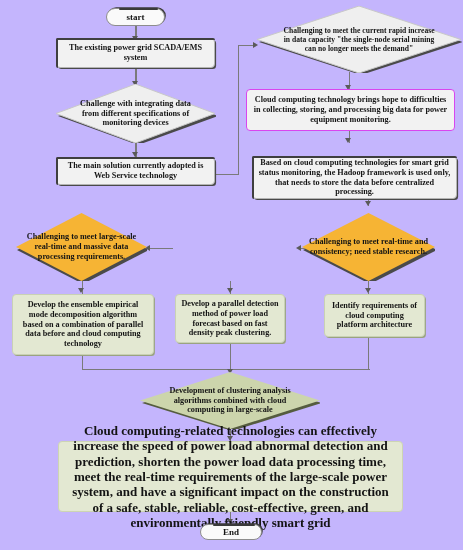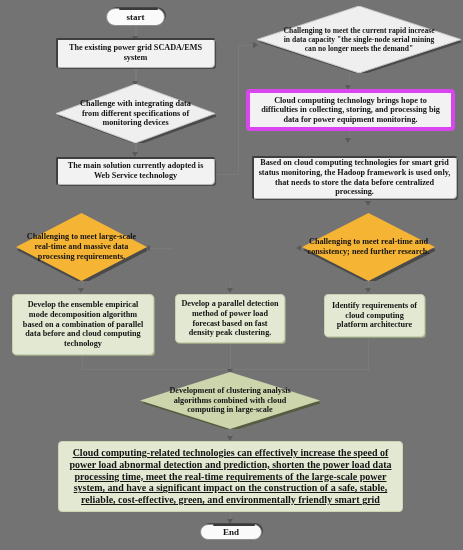--- a/index.html
+++ b/index.html
@@ -4,21 +4,21 @@
 <style>
   html,body{margin:0;padding:0;background:#ffffff;}
   body{
     font-family:"Liberation Serif", "DejaVu Serif", serif;
     -webkit-font-smoothing:antialiased;
   }
   #canvas{
     position:relative;
     width:463px;
     height:550px;
-    background:#737373;
+    background:#c4b5fd;
     overflow:hidden;
   }
   .node{
     position:absolute;
     box-sizing:border-box;
     display:flex;
     align-items:center;
     justify-content:center;
     text-align:center;
     font-weight:bold;
@@ -201,36 +201,36 @@
   </div>
 
   <div class="diamond" style="left:256px;top:6px;width:206px;height:67px;">
     <svg class="shape" viewBox="0 0 206 67" preserveAspectRatio="none">
       <polygon points="105,3 207,36 105,69 3,36" fill="#4a4a4a"></polygon>
       <polygon points="103,0 205,33.5 103,67 1,33.5" fill="#efefef" stroke="#c8c8c8" stroke-width="1"></polygon>
     </svg>
     <div class="label" style="font-size:7.6px;">Challenging to meet the current rapid increase in data capacity "the single-node serial mining can no longer meets the demand"</div>
   </div>
 
-  <div class="node rect grey" style="left:246px;top:89px;width:209px;height:42px;box-shadow:none;border:4px solid #d946ef;">
+  <div class="node rect grey" style="left:246px;top:89px;width:209px;height:42px;box-shadow:none;border:1px solid #d946ef;">
     <span>Cloud computing technology brings hope to difficulties in collecting, storing, and processing big data for power equipment monitoring.</span>
   </div>
 
   <div class="node rect grey" style="left:252px;top:156px;width:205px;height:43px;">
     <span class="edge"></span>
     <span class="edgetop"></span>
     <span>Based on cloud computing technologies for smart grid status monitoring, the Hadoop framework is used only, that needs to store the data before centralized processing.</span>
   </div>
 
   <div class="diamond" style="left:302px;top:213px;width:133px;height:68px;">
     <svg class="shape" viewBox="0 0 133 68" preserveAspectRatio="none">
       <polygon points="68,3 135,37 68,71 1,37" fill="#4a4a4a"></polygon>
       <polygon points="66.5,0 133,34 66.5,68 0,34" fill="#f6b434"></polygon>
     </svg>
-    <div class="label" style="padding:0 4%;">Challenging to meet real-time and consistency; need further research.</div>
+    <div class="label" style="padding:0 4%;">Challenging to meet real-time and consistency; need stable research.</div>
   </div>
 
 
   <div class="diamond" style="left:16px;top:213px;width:131px;height:68px;">
     <svg class="shape" viewBox="0 0 131 68" preserveAspectRatio="none">
       <polygon points="67,3 133,37 67,71 1,37" fill="#4a4a4a"></polygon>
       <polygon points="65.5,0 131,34 65.5,68 0,34" fill="#f6b434"></polygon>
     </svg>
     <div class="label" style="padding:0 3%;">Challenging to meet large-scale real-time and massive data processing requirements.</div>
   </div>
@@ -248,21 +248,21 @@
   </div>
 
   <div class="diamond" style="left:140px;top:372px;width:180px;height:57px;">
     <svg class="shape" viewBox="0 0 180 57" preserveAspectRatio="none">
       <polygon points="92,3 182,31 92,59 2,31" fill="#555c3f"></polygon>
       <polygon points="90,0 180,28.5 90,57 0,28.5" fill="#ccd5ac"></polygon>
     </svg>
     <div class="label" style="padding:0 8%;">Development of clustering analysis algorithms combined with cloud computing in large-scale</div>
   </div>
 
-  <div class="node rect green" style="left:58px;top:441px;width:345px;height:71px;border:1px solid #cdd5b3;font-size:10px;padding:20px 10px;text-decoration:underline;">
+  <div class="node rect green" style="left:58px;top:441px;width:345px;height:71px;border:1px solid #cdd5b3;font-size:13px;padding:20px 10px;">
     <span>Cloud computing-related technologies can effectively increase the speed of power load abnormal detection and prediction, shorten the power load data processing time, meet the real-time requirements of the large-scale power system,  and have a significant impact on the construction of a safe, stable, reliable, cost-effective, green, and environmentally friendly smart grid</span>
   </div>
 
   <div class="node term" style="left:200px;top:524px;width:62px;height:16px;">
     <span class="capline"></span>
     <span>End</span>
   </div>
 
 </div>
 

